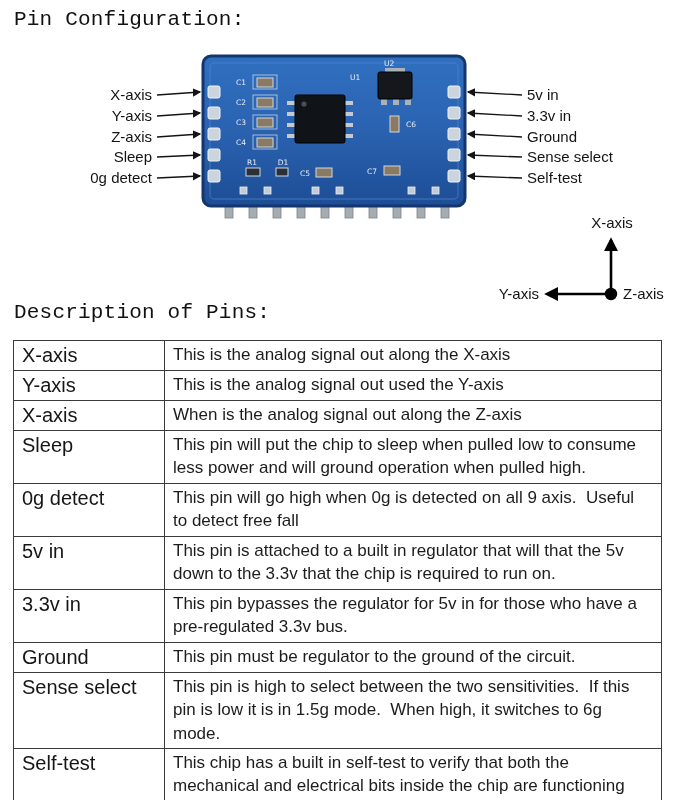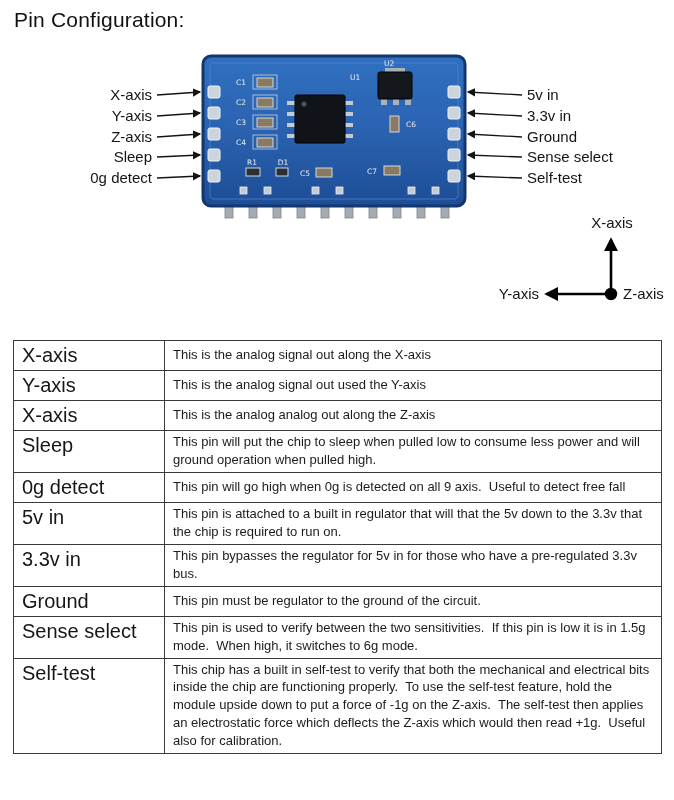--- a/index.html
+++ b/index.html
@@ -3,40 +3,41 @@
 <meta charset="utf-8">
 <style>
   html,body { margin:0; padding:0; background:#ffffff; }
   #page {
     position:relative; width:674px; height:800px; background:#ffffff;
     font-family:"Liberation Sans", sans-serif; color:#1a1a1a; overflow:hidden;
   }
   .doc-title {
     position:absolute; margin:0; font-size:21px; font-weight:400; color:#111;
     letter-spacing:0.2px;
+    font-family:Liberation Mono, monospace;
   }
   #title-pin-config { left:14px; top:8px; }
   #title-desc-pins  { left:14px; top:301px; }
   #figure-svg { position:absolute; left:0; top:40px; }
   .pin-callout { font-size:15px; fill:#141414; }
   .axis-label  { font-size:15px; fill:#141414; }
   .silk { font-size:7.5px; fill:#e8eef4; font-family:"DejaVu Sans", sans-serif; }
   .callout-line { stroke:#141414; stroke-width:1.3; }
   .axis-line { stroke:#000; stroke-width:2.6; }
   #pin-table {
     position:absolute; left:13px; top:340px; width:648px;
     border-collapse:collapse; table-layout:fixed;
   }
   #pin-table td { border:1px solid #3a3a3a; }
   td.pin {
     font-size:20px; color:#161616; vertical-align:top;
     padding:3px 6px 3px 8px;
   }
   td.desc {
-    font-size:13px; color:#1c1c1c; line-height:1.38; vertical-align:middle;
+    font-size:17px; color:#1c1c1c; line-height:1.38; vertical-align:middle;
     padding:2px 8px 3px 8px; white-space:pre-wrap;
   }
 </style>
 </head>
 <body>
 
 <div id="page">
 
   <h1 id="title-pin-config" class="doc-title">Pin Configuration:</h1>
 
@@ -193,38 +194,39 @@
     <g>
       <text class="axis-label" text-anchor="middle" x="612" y="188">X-axis</text>
       <line class="axis-line" x1="611" y1="254" x2="611" y2="200" marker-end="url(#arrBig)"></line>
       <line class="axis-line" x1="611" y1="254" x2="547" y2="254" marker-end="url(#arrBig)"></line>
       <circle cx="611" cy="254" r="6.2" fill="#000"></circle>
       <text class="axis-label" text-anchor="end" x="539" y="259">Y-axis</text>
       <text class="axis-label" x="623" y="259">Z-axis</text>
     </g>
   </svg>
 
+  <h1 id="title-desc-pins" class="doc-title">Description of Pins:</h1>
 
   <table id="pin-table">
     <colgroup>
         <col style="width:151px">
         <col style="width:497px">
       </colgroup>
     <tbody>
       <tr>
         <td class="pin">X-axis</td>
         <td class="desc">This is the analog signal out along the X-axis</td>
       </tr>
       <tr>
         <td class="pin">Y-axis</td>
         <td class="desc">This is the analog signal out used the Y-axis</td>
       </tr>
       <tr>
         <td class="pin">X-axis</td>
-        <td class="desc">This is the analog analog out along the Z-axis</td>
+        <td class="desc">When is the analog signal out along the Z-axis</td>
       </tr>
       <tr>
         <td class="pin">Sleep</td>
         <td class="desc">This pin will put the chip to sleep when pulled low to consume less power and will ground operation when pulled high.</td>
       </tr>
       <tr>
         <td class="pin">0g detect</td>
         <td class="desc">This pin will go high when 0g is detected on all 9 axis.  Useful to detect free fall</td>
       </tr>
       <tr>
@@ -234,21 +236,21 @@
       <tr>
         <td class="pin">3.3v in</td>
         <td class="desc">This pin bypasses the regulator for 5v in for those who have a pre-regulated 3.3v bus.</td>
       </tr>
       <tr>
         <td class="pin">Ground</td>
         <td class="desc">This pin must be regulator to the ground of the circuit.</td>
       </tr>
       <tr>
         <td class="pin">Sense select</td>
-        <td class="desc">This pin is used to verify between the two sensitivities.  If this pin is low it is in 1.5g mode.  When high, it switches to 6g mode.</td>
+        <td class="desc">This pin is high to select between the two sensitivities.  If this pin is low it is in 1.5g mode.  When high, it switches to 6g mode.</td>
       </tr>
       <tr>
         <td class="pin">Self-test</td>
         <td class="desc">This chip has a built in self-test to verify that both the mechanical and electrical bits inside the chip are functioning properly.  To use the self-test feature, hold the module upside down to put a force of -1g on the Z-axis.  The self-test then applies an electrostatic force which deflects the Z-axis which would then read +1g.  Useful also for calibration.</td>
       </tr>
     </tbody>
   </table>
 
 </div>
 

